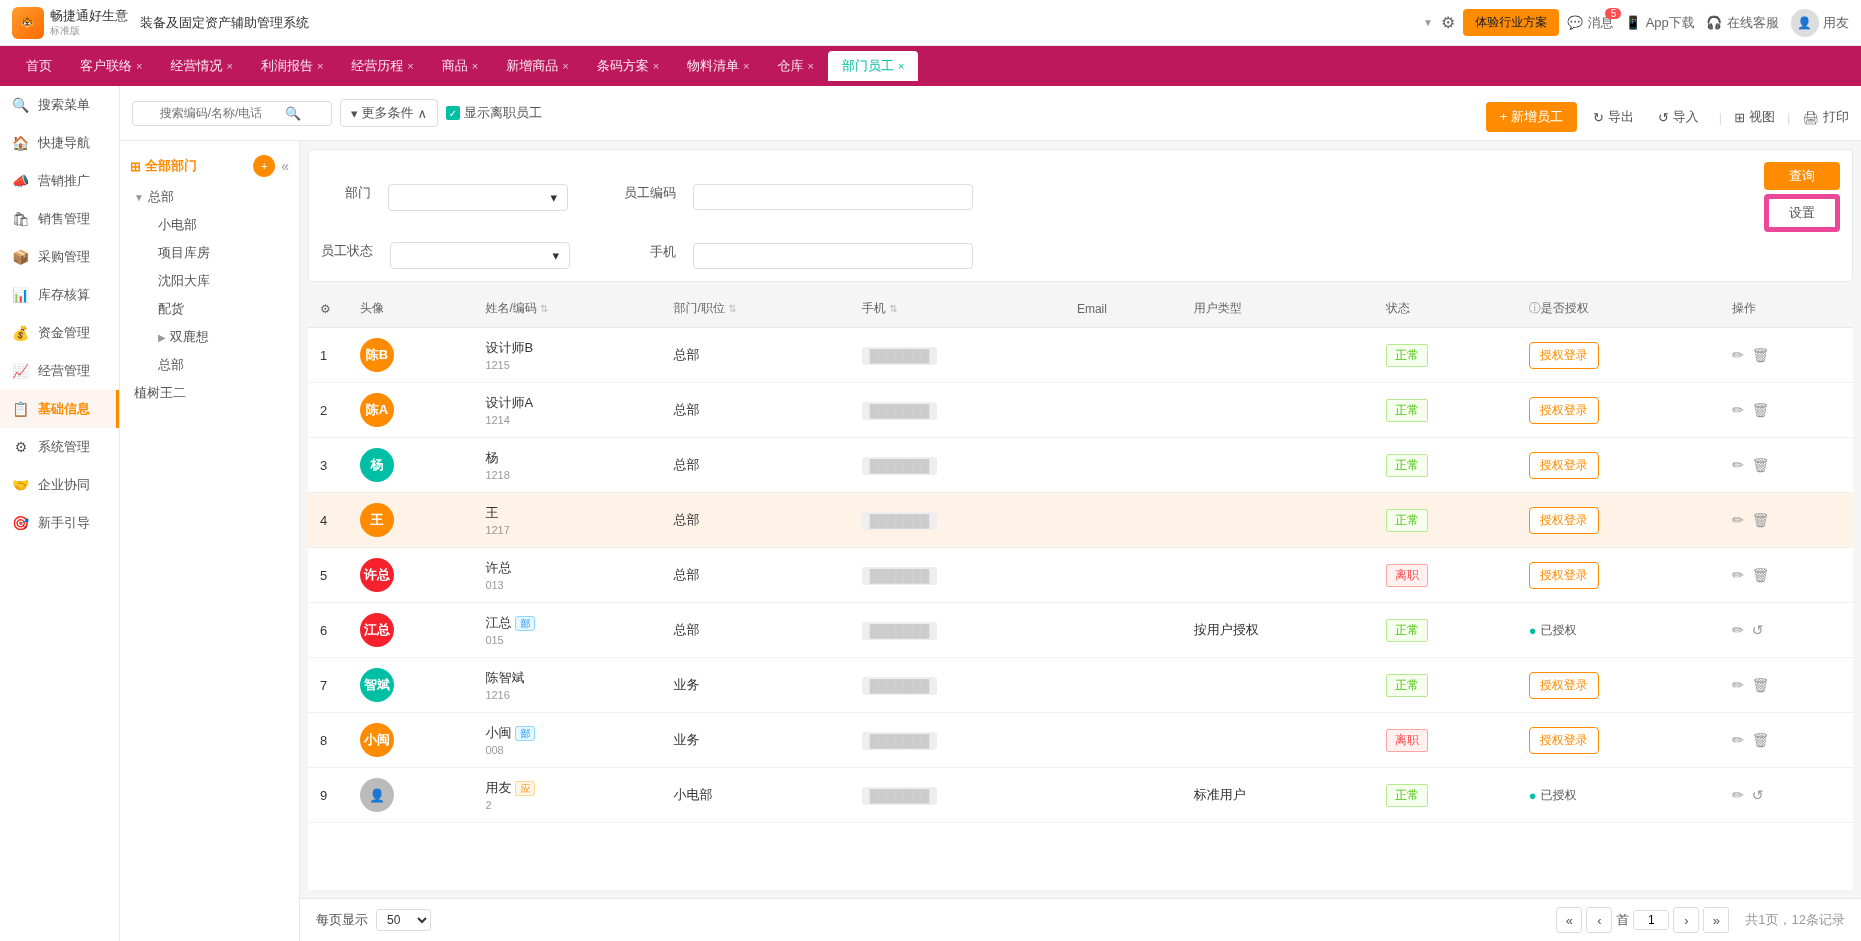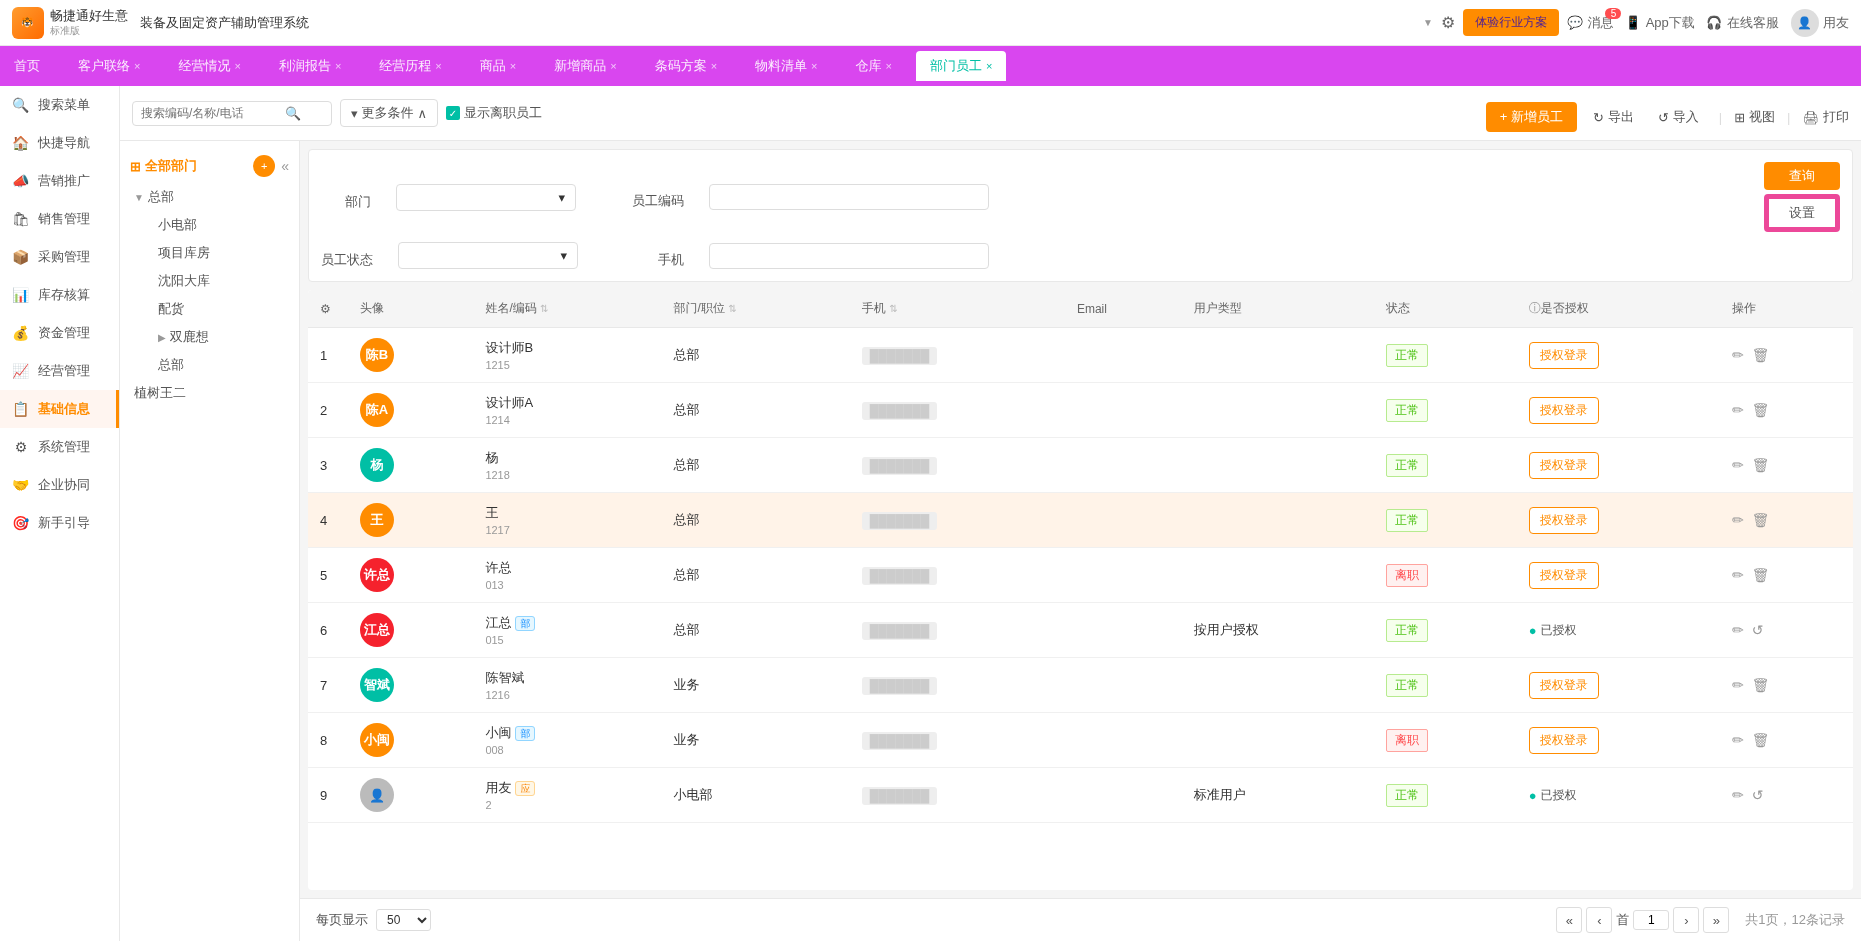--- a/index.html
+++ b/index.html
@@ -9,26 +9,26 @@
     .top-bar { display: flex; align-items: center; height: 46px; background: #fff; border-bottom: 1px solid #e8e8e8; padding: 0 12px; gap: 8px; }
     .logo-area { display: flex; align-items: center; gap: 6px; min-width: 120px; }
     .logo-icon { width: 32px; height: 32px; background: linear-gradient(135deg, #ff9c2f, #ff6b00); border-radius: 6px; display: flex; align-items: center; justify-content: center; color: white; font-size: 10px; font-weight: bold; }
     .logo-text { font-size: 12px; color: #333; line-height: 1.3; }
     .logo-text .subtitle { font-size: 10px; color: #999; }
     .sys-title { font-size: 13px; color: #333; flex: 1; }
     .top-bar-right { display: flex; align-items: center; gap: 12px; margin-left: auto; }
     .top-icon-btn { display: flex; align-items: center; gap: 4px; color: #666; cursor: pointer; font-size: 12px; position: relative; }
     .badge { background: #ff4d4f; color: white; border-radius: 8px; font-size: 10px; padding: 0 4px; min-width: 16px; text-align: center; position: absolute; top: -6px; right: -8px; }
     .user-avatar-top { width: 28px; height: 28px; background: #ddd; border-radius: 50%; display: flex; align-items: center; justify-content: center; color: #999; font-size: 12px; }
-    .trial-btn { background: #ff8c00; color: #4c1d95; border: none; border-radius: 4px; padding: 5px 12px; cursor: pointer; font-size: 12px; font-family: Liberation Mono, monospace; }
+    .trial-btn { background: #ff8c00; color: #0f172a; border: none; border-radius: 4px; padding: 5px 12px; cursor: pointer; font-size: 12px; font-family: Liberation Mono, monospace; }
     .gear-btn { color: #666; cursor: pointer; font-size: 16px; }
     .dropdown-arrow { font-size: 10px; color: #999; }
 
     
-    .nav-tabs { display: flex; align-items: center; background: #d946ef; height: 40px; padding: 0 0; gap: 10px; overflow-x: auto; }
+    .nav-tabs { display: flex; align-items: center; background: #be185d; height: 40px; padding: 0 12px; gap: 0; overflow-x: auto; }
     .nav-tab { padding: 6px 14px; color: rgba(255,255,255,0.9); cursor: pointer; border-radius: 4px 4px 0 0; font-size: 13px; display: flex; align-items: center; gap: 4px; white-space: nowrap; }
     .nav-tab.active { background: #fff; color: #00bfa5; border-radius: 4px 4px 0 0; }
     .nav-tab .close-x { font-size: 11px; color: rgba(255,255,255,0.7); }
     .nav-tab.active .close-x { color: #00bfa5; }
 
     
     .main-layout { display: flex; height: calc(100vh - 86px); }
 
     
     .sidebar { width: 120px; background: #fff; border-right: 1px solid #e8e8e8; overflow-y: auto; flex-shrink: 0; }
@@ -52,34 +52,34 @@
     .dept-node { padding: 5px 10px 5px 14px; cursor: pointer; color: #555; font-size: 13px; display: flex; align-items: center; gap: 4px; }
     .dept-node .arrow { font-size: 10px; color: #999; }
     .dept-child { padding-left: 24px; }
 
     
     .employee-area { flex: 1; display: flex; flex-direction: column; overflow: hidden; background: #f5f5f5; }
 
     
     .toolbar { background: #fff; padding: 8px 12px; display: flex; align-items: center; gap: 8px; border-bottom: 1px solid #e8e8e8; }
     .search-input { display: flex; align-items: center; border: 1px solid #ddd; border-radius: 4px; padding: 4px 8px; background: #fff; gap: 4px; min-width: 200px; }
-    .search-input input { border: none; outline: none; font-size: 12px; color: #333; width: 140px; }
+    .search-input input { border: none; outline: none; font-size: 12px; color: #333; width: 140px; text-align: center; }
     .filter-btn { display: flex; align-items: center; gap: 4px; padding: 4px 10px; border: 1px solid #ddd; border-radius: 4px; cursor: pointer; color: #555; font-size: 12px; background: #fff; }
     .show-disabled-check { display: flex; align-items: center; gap: 4px; font-size: 12px; color: #555; cursor: pointer; }
     .checkbox-checked { width: 14px; height: 14px; background: #00bfa5; border-radius: 2px; display: flex; align-items: center; justify-content: center; color: white; font-size: 10px; }
     .toolbar-right { margin-left: auto; display: flex; align-items: center; gap: 8px; margin-top: 8px; }
     .add-employee-btn { background: #ff8c00; color: white; border: none; border-radius: 4px; padding: 6px 14px; cursor: pointer; font-size: 13px; display: flex; align-items: center; gap: 4px; }
     .export-btn, .import-btn { display: flex; align-items: center; gap: 4px; color: #555; cursor: pointer; font-size: 12px; padding: 4px 8px; }
     .view-btn { display: flex; align-items: center; gap: 4px; color: #555; cursor: pointer; font-size: 12px; }
 
     
     .filter-area { background: #fff; border: 1px solid #e8e8e8; margin: 8px; border-radius: 4px; padding: 12px; }
     .filter-row { display: flex; align-items: center; gap: 16px; margin-bottom: 10px; }
     .filter-row:last-child { margin-bottom: 0; }
-    .filter-item { display: flex; align-items: flex-end; gap: 25px; }
+    .filter-item { display: flex; align-items: flex-start; gap: 17px; }
     .filter-label { color: #555; font-size: 13px; min-width: 50px; text-align: right; }
     .filter-select { border: 1px solid #ddd; border-radius: 4px; padding: 5px 10px; background: #fff; color: #333; font-size: 12px; min-width: 200px; display: flex; align-items: center; justify-content: space-between; cursor: pointer; }
     .filter-input { border: 1px solid #ddd; border-radius: 4px; padding: 5px 10px; background: #fff; color: #333; font-size: 12px; min-width: 300px; outline: none; }
     .filter-actions { display: flex; flex-direction: column; gap: 4px; margin-left: auto; }
     .query-btn { background: #ff8c00; color: white; border: none; border-radius: 4px; padding: 5px 20px; cursor: pointer; font-size: 13px; }
     .reset-btn { background: #fff; color: #555; border: 5px solid #ec4899; border-radius: 4px; padding: 5px 20px; cursor: pointer; font-size: 13px; }
 
     
     .table-area { flex: 1; overflow: auto; margin: 0 8px 8px 8px; background: #fff; border-radius: 4px; }
     table { width: 100%; border-collapse: collapse; }

